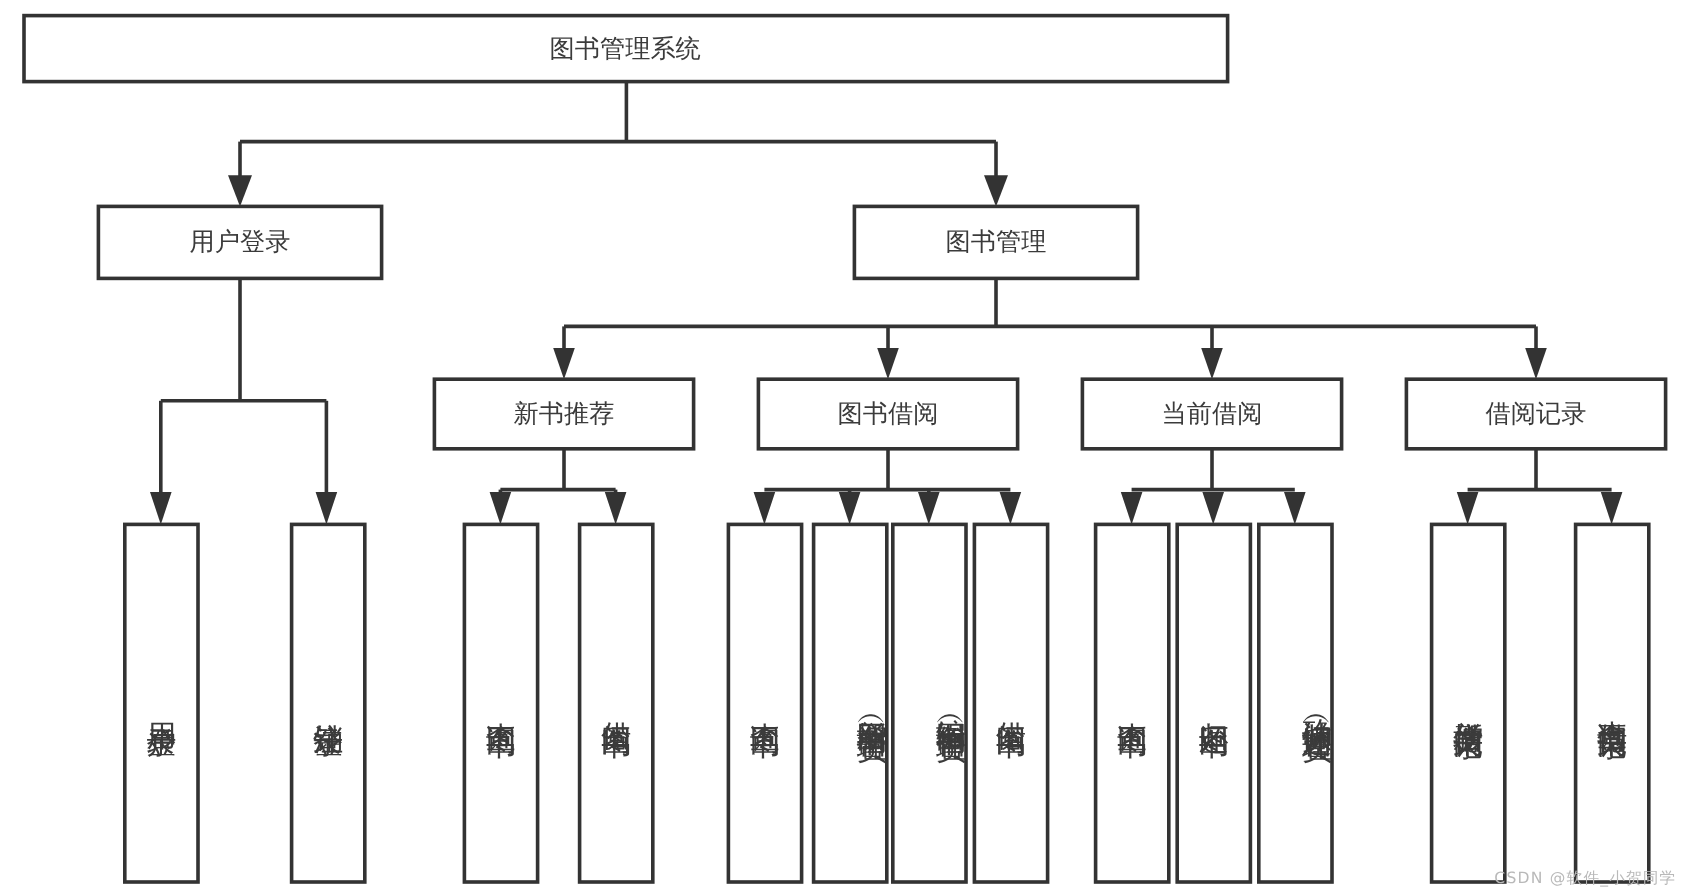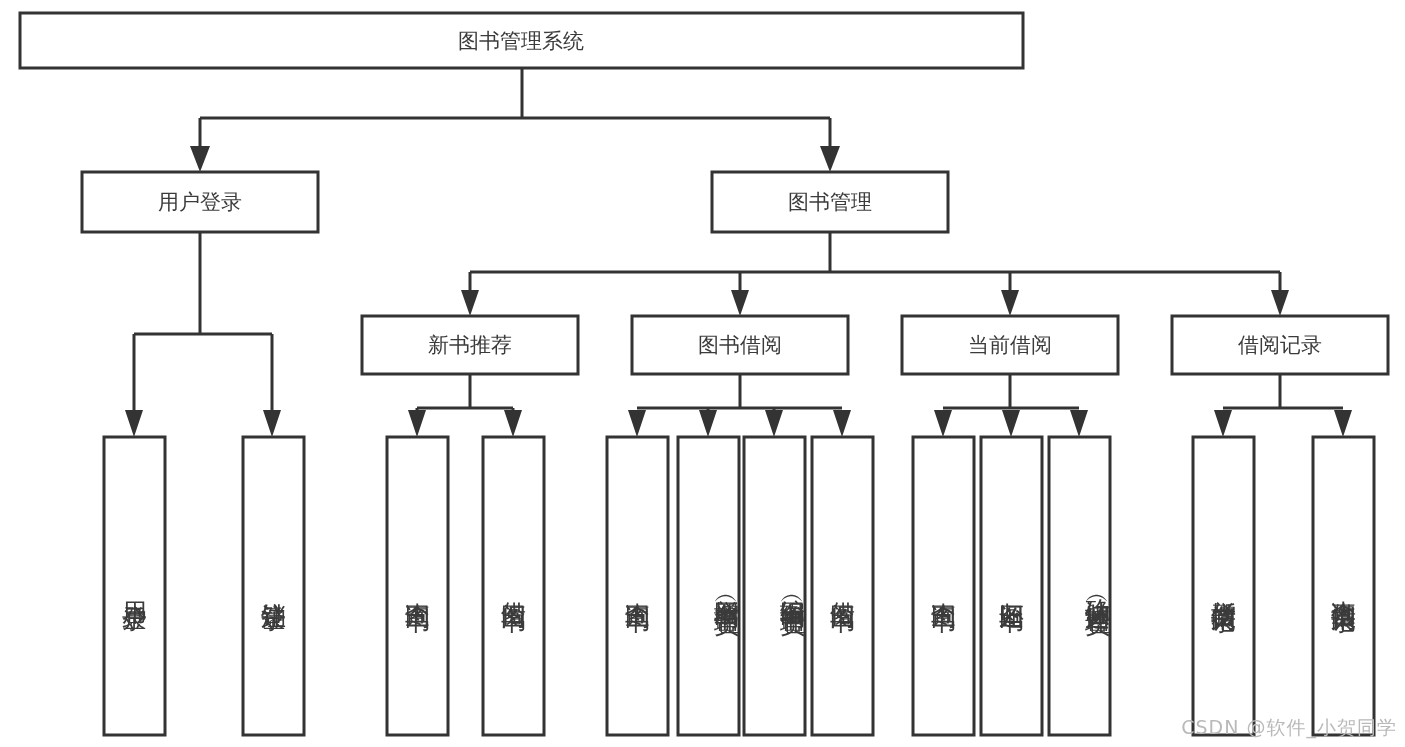--- a/index.html
+++ b/index.html
@@ -58,21 +58,21 @@
     letter-spacing: 2px;
     color: #3b3b3b;
     white-space: nowrap;
     text-align: center;
   }
   .watermark {
     position: absolute;
     right: 8px;
     bottom: 6px;
     font-family: "DejaVu Sans", "Liberation Sans", sans-serif;
-    font-size: 19px;
+    font-size: 13px;
     color: #b9b9b9;
     letter-spacing: 1px;
     white-space: nowrap;
     text-align: center;
   }
 </style>
 </head>
 <body>
 
 <div id="diagram-root">

